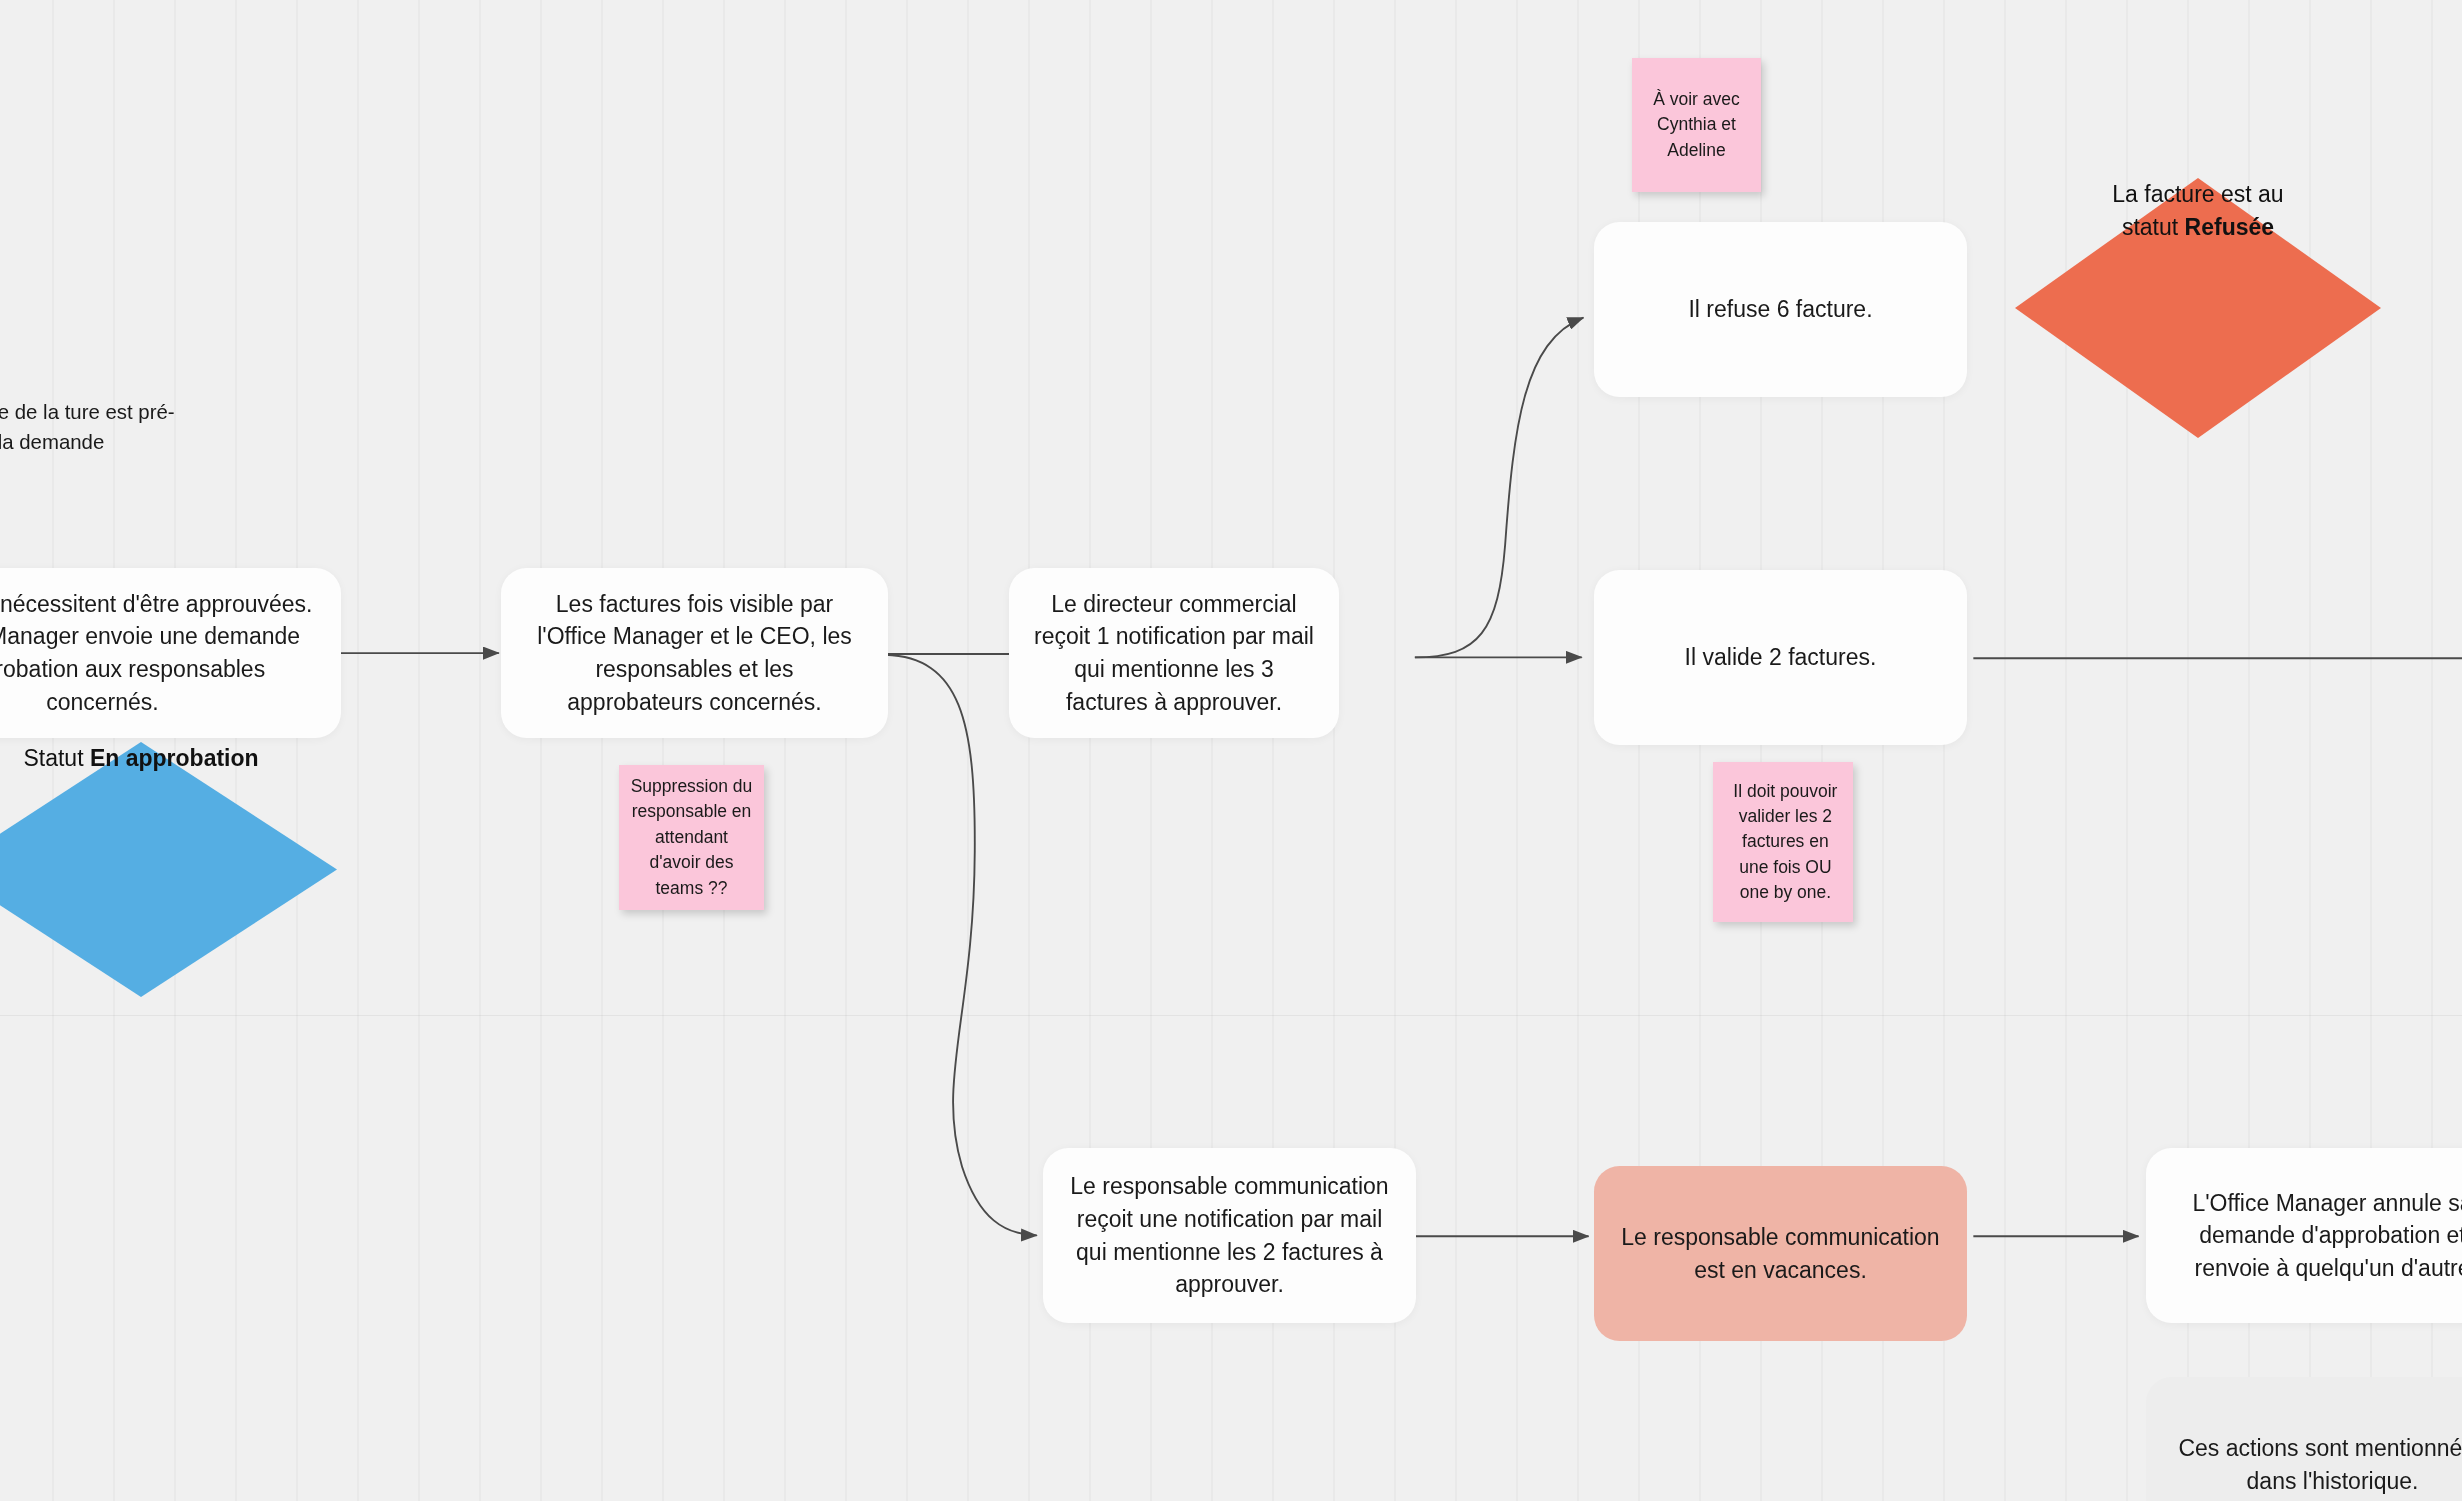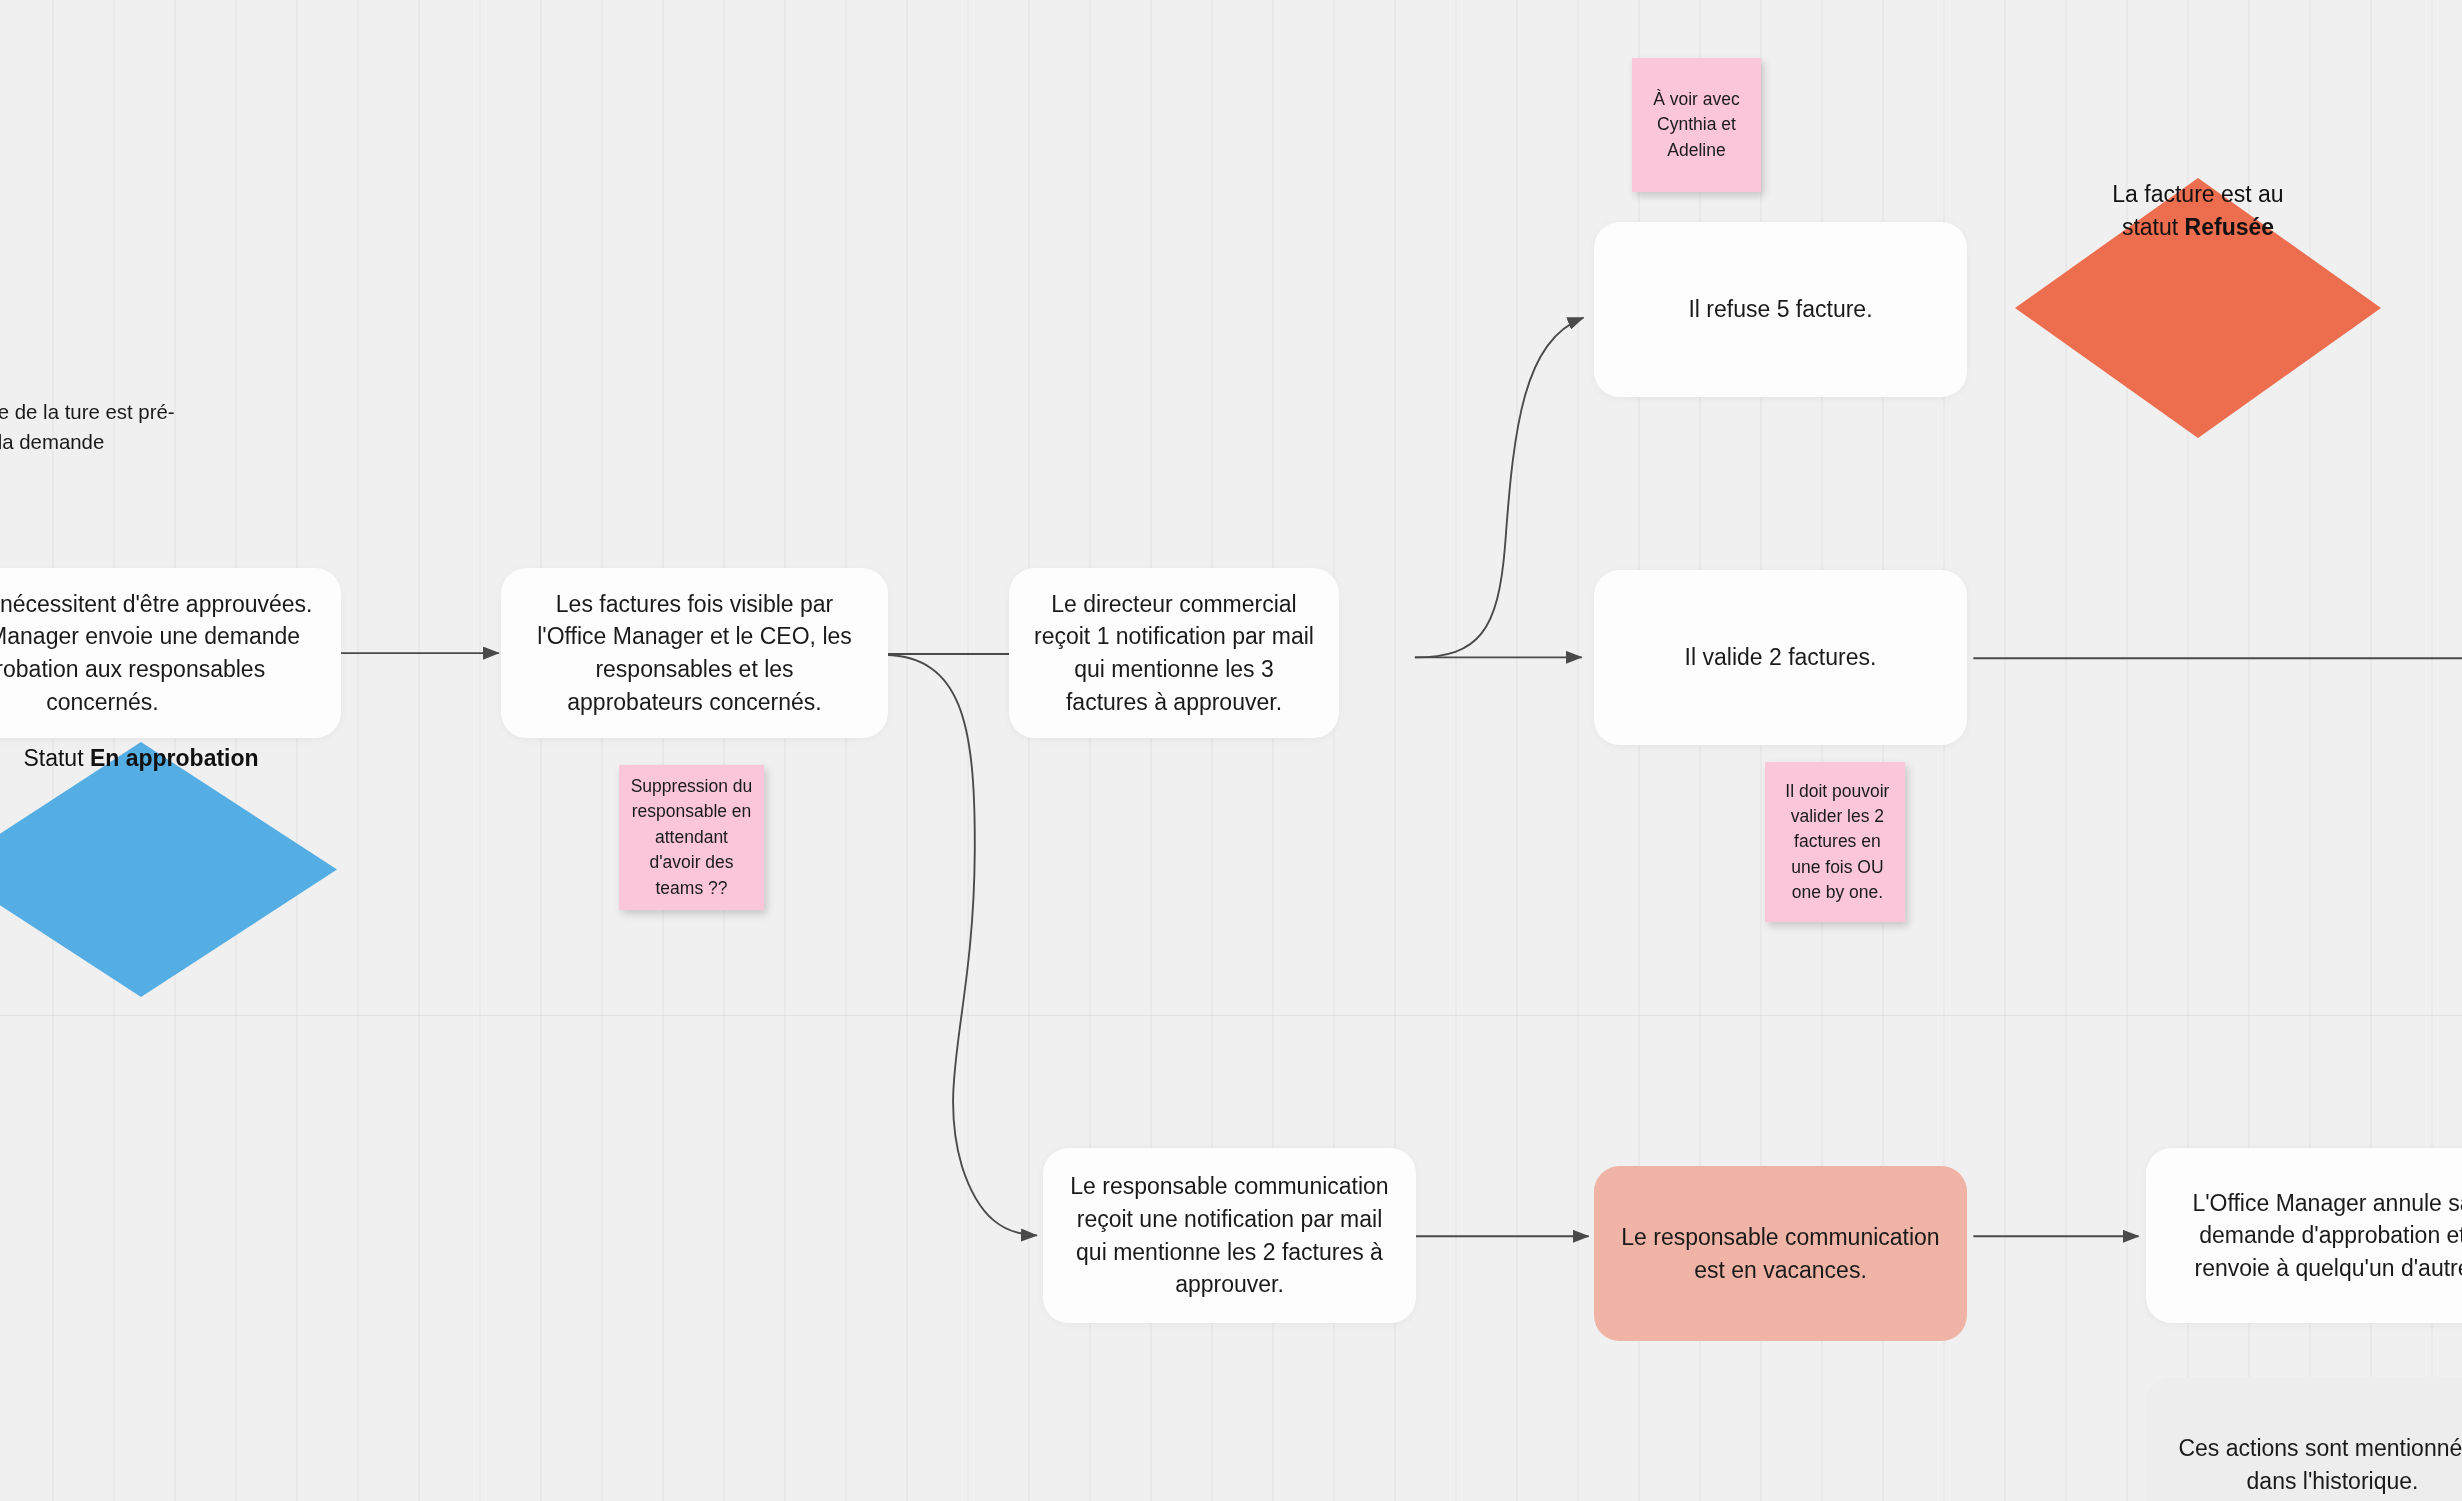--- a/index.html
+++ b/index.html
@@ -148,35 +148,35 @@
 
   <div class="node card" style="left:1009px; top:568px; width:330px; height:170px;">
     <span>Le directeur commercial reçoit 1 notification par mail qui mentionne les 3 factures à approuver.</span>
   </div>
 
   <div class="note node" style="left:1632px; top:58px; width:129px; height:134px;">
     <span>À voir avec Cynthia et Adeline</span>
   </div>
 
   <div class="node card" style="left:1594px; top:222px; width:373px; height:175px;">
-    <span>Il refuse 5 facture.</span>
+    <span>Il refuse 6 facture.</span>
   </div>
 
   <div class="diamond" style="left:2015px; top:178px; width:366px; height:260px;">
     <div class="dshape" style="background:#ED6D4F;"></div>
     <div class="dlabel" style="max-width:58%;">
       <span>La facture est au statut </span><b>Refusée</b>
     </div>
   </div>
 
   <div class="node card" style="left:1594px; top:570px; width:373px; height:175px;">
     <span>Il valide 2 factures.</span>
   </div>
 
-  <div class="note node" style="left:1765px; top:762px; width:140px; height:160px;padding-left:15px;">
+  <div class="note node" style="left:1713px; top:762px; width:140px; height:160px;padding-left:15px;">
     <span class="small">Il doit pouvoir valider les 2 factures en une fois OU one by one.</span>
   </div>
 
   <div class="node card" style="left:1043px; top:1148px; width:373px; height:175px;">
     <span>Le responsable communication reçoit une notification par mail qui mentionne les 2 factures à approuver.</span>
   </div>
 
   <div class="node card salmon" style="left:1594px; top:1148px; width:373px; height:175px;">
     <span>Le responsable communication est en vacances.</span>
   </div>

